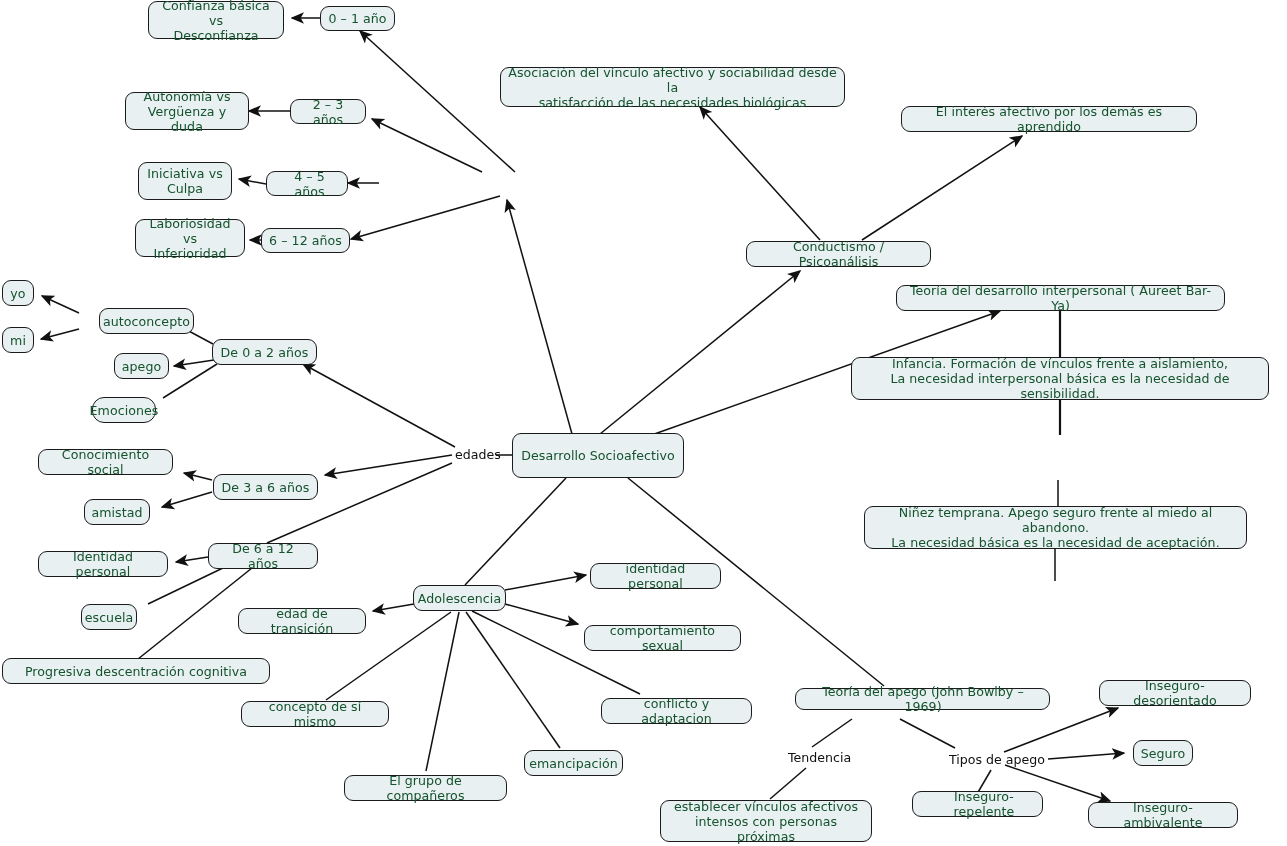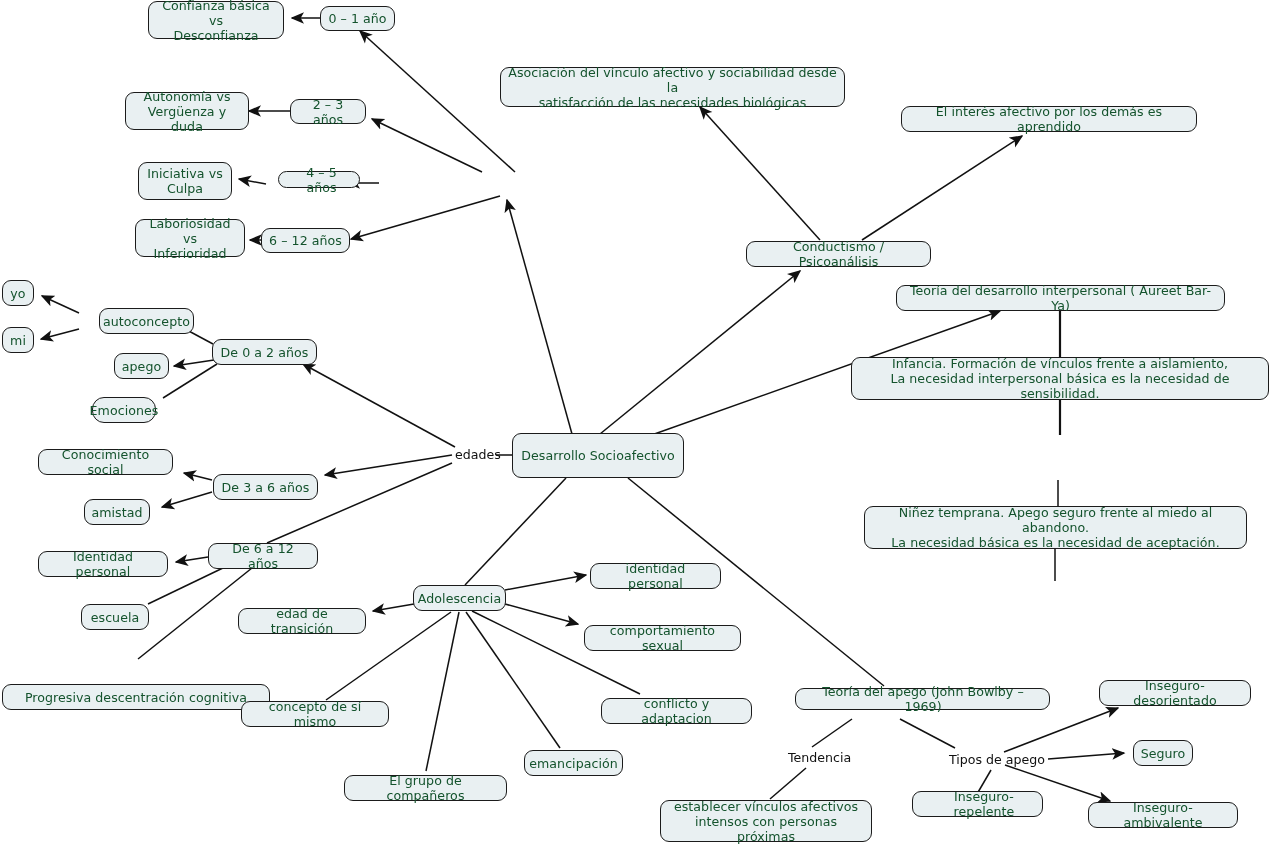--- a/index.html
+++ b/index.html
@@ -111,21 +111,21 @@
   </svg>
 
   <div class="node" style="left:148px;top:1px;width:136px;height:38px;">Confianza básica vs
 Desconfianza</div>
   <div class="node" style="left:320px;top:6px;width:75px;height:25px;">0 – 1 año</div>
   <div class="node" style="left:125px;top:92px;width:124px;height:38px;">Autonomía vs
 Vergüenza y duda</div>
   <div class="node" style="left:290px;top:99px;width:76px;height:25px;">2 – 3 años</div>
   <div class="node" style="left:138px;top:162px;width:94px;height:38px;">Iniciativa vs
 Culpa</div>
-  <div class="node" style="left:278px;top:171px;width:82px;height:17px;padding-left:12px;">4 – 5 años</div>
+  <div class="node" style="left:266px;top:171px;width:82px;height:25px;padding-left:12px;">4 – 5 años</div>
   <div class="node" style="left:135px;top:219px;width:110px;height:38px;">Laboriosidad vs
 Inferioridad</div>
   <div class="node" style="left:261px;top:228px;width:89px;height:25px;">6 – 12 años</div>
 
   <div class="node" style="left:500px;top:67px;width:345px;height:40px;">Asociación del vínculo afectivo y sociabilidad desde la
 satisfacción de las necesidades biológicas</div>
   <div class="node" style="left:901px;top:106px;width:296px;height:26px;">El interés afectivo por los demás es aprendido</div>
   <div class="node" style="left:746px;top:241px;width:185px;height:26px;">Conductismo / Psicoanálisis</div>
 
   <div class="node" style="left:896px;top:285px;width:329px;height:26px;">Teoría del desarrollo interpersonal ( Aureet Bar-Ya)</div>
@@ -142,22 +142,22 @@
   <div class="node" style="left:75px;top:308px;width:95px;height:26px;margin-left:24px;">autoconcepto</div>
   <div class="node" style="left:114px;top:353px;width:55px;height:26px;">apego</div>
   <div class="node" style="left:92px;top:397px;width:64px;height:26px;border-radius:12px;">Emociones</div>
   <div class="node" style="left:212px;top:339px;width:105px;height:26px;">De 0 a 2 años</div>
 
   <div class="node" style="left:38px;top:449px;width:135px;height:26px;">Conocimiento social</div>
   <div class="node" style="left:84px;top:499px;width:66px;height:26px;">amistad</div>
   <div class="node" style="left:213px;top:474px;width:105px;height:26px;">De 3 a 6 años</div>
 
   <div class="node" style="left:38px;top:551px;width:130px;height:26px;">Identidad personal</div>
-  <div class="node" style="left:81px;top:604px;width:68px;height:26px;">escuela</div>
-  <div class="node" style="left:2px;top:684px;width:268px;height:26px;">Progresiva descentración cognitiva</div>
+  <div class="node" style="left:81px;top:604px;width:56px;height:26px;">escuela</div>
+  <div class="node" style="left:2px;top:658px;width:268px;height:26px;">Progresiva descentración cognitiva</div>
   <div class="node" style="left:208px;top:543px;width:110px;height:26px;">De 6 a 12 años</div>
 
   <div class="node" style="left:413px;top:585px;width:93px;height:26px;">Adolescencia</div>
   <div class="node" style="left:238px;top:608px;width:128px;height:26px;">edad de transición</div>
   <div class="node" style="left:241px;top:701px;width:148px;height:26px;">concepto de sí mismo</div>
   <div class="node" style="left:344px;top:775px;width:163px;height:26px;">El grupo de compañeros</div>
   <div class="node" style="left:524px;top:750px;width:99px;height:26px;">emancipación</div>
   <div class="node" style="left:590px;top:563px;width:131px;height:26px;">identidad personal</div>
   <div class="node" style="left:584px;top:625px;width:157px;height:26px;">comportamiento sexual</div>
   <div class="node" style="left:601px;top:698px;width:151px;height:26px;">conflicto y adaptacion</div>

